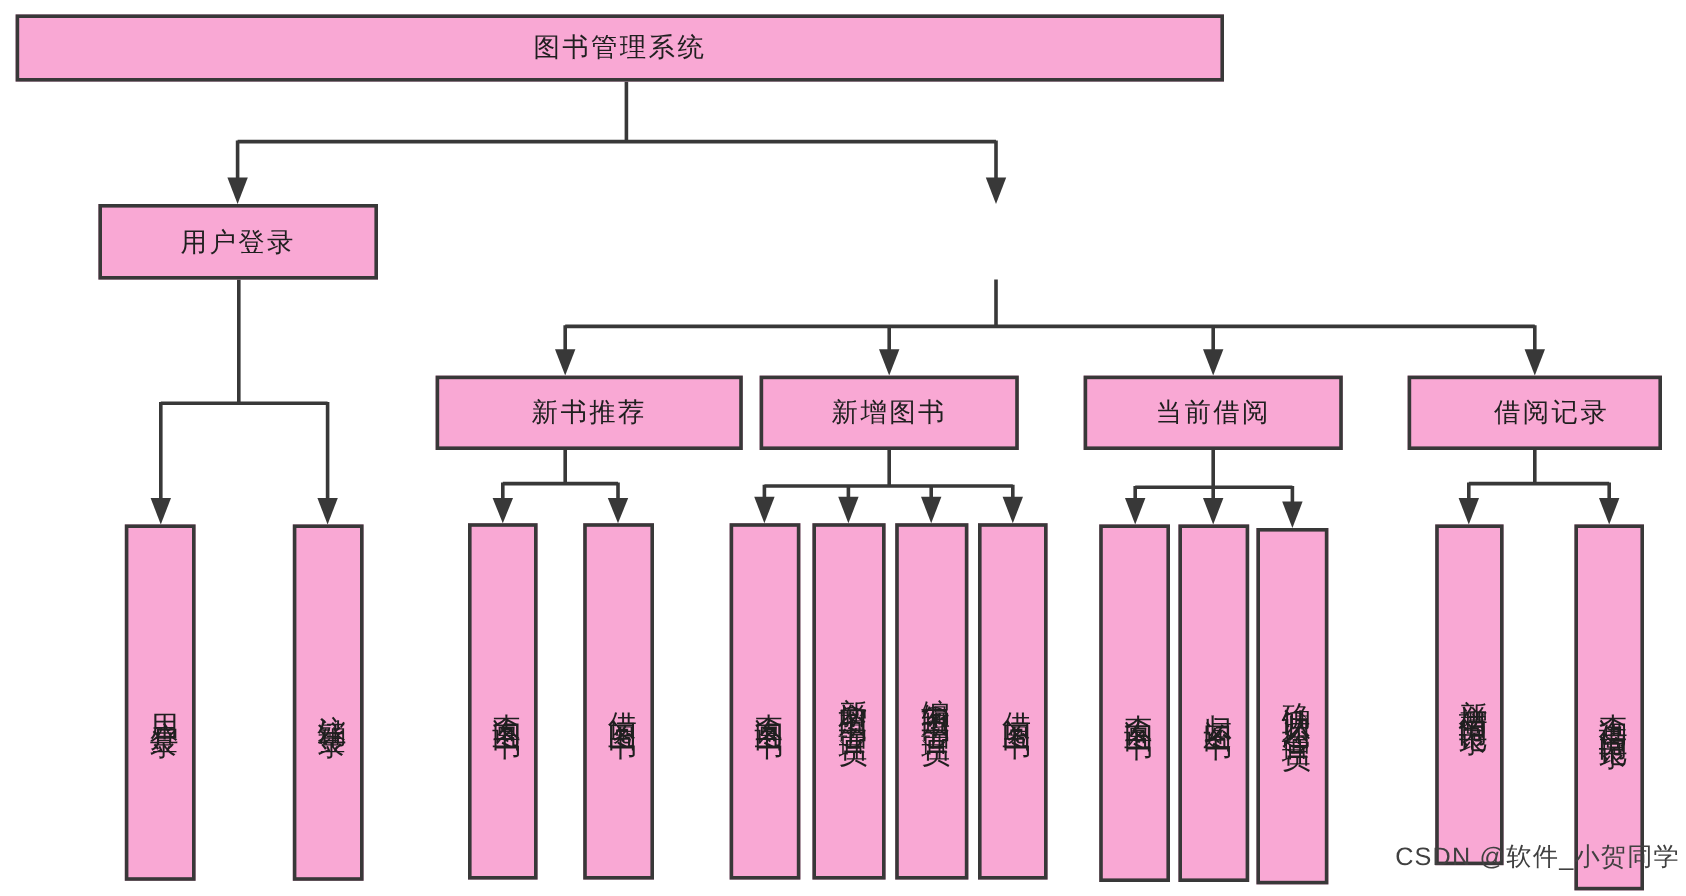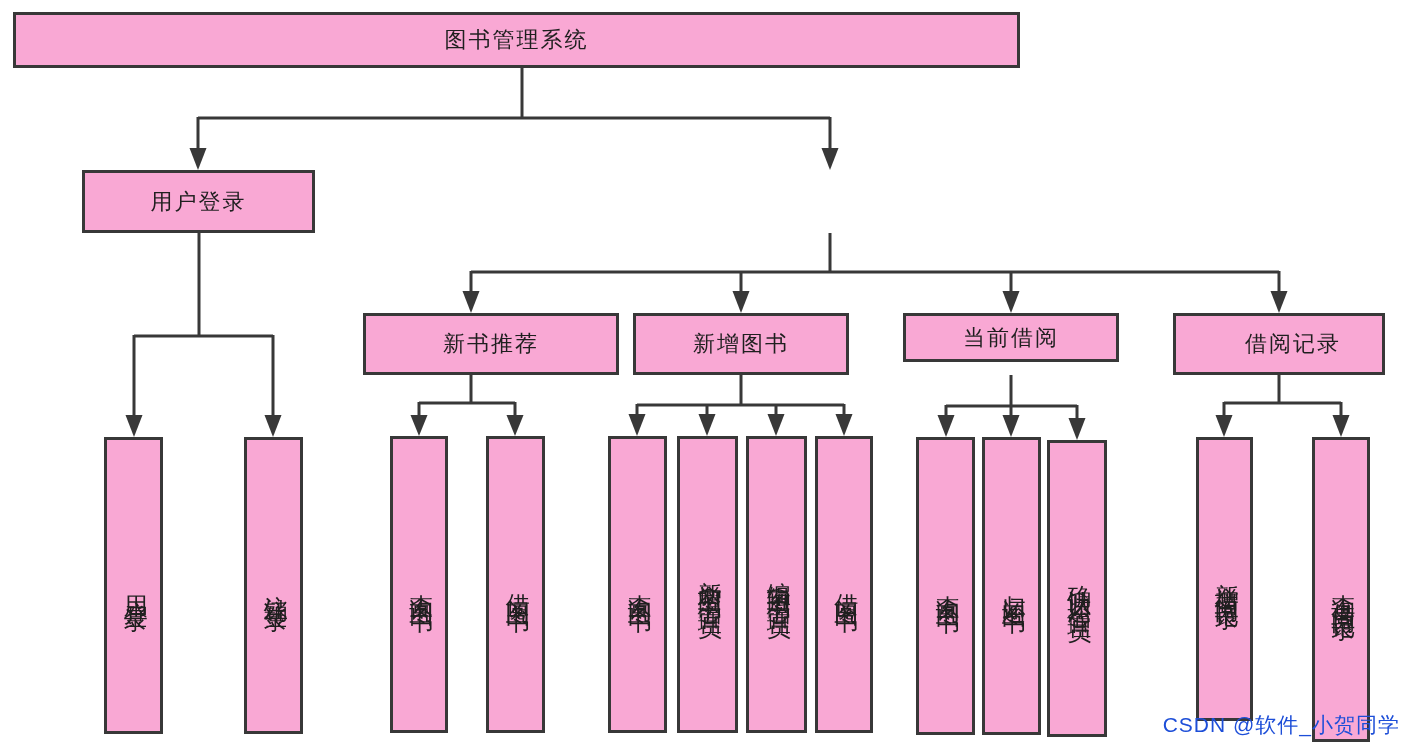--- a/index.html
+++ b/index.html
@@ -24,41 +24,41 @@
     font-size:24px; letter-spacing:5px; line-height:1.1;
     white-space:nowrap;
   }
 
   
   #n-root           { left:13px;   top:12px;  width:1007px; height:56px; }
   #n-user-login     { left:82px;   top:170px; width:233px;  height:63px; }
   #n-book-mgmt      { left:712px;  top:170px; width:235px;  height:63px; }
   #n-new-book-rec   { left:363px;  top:313px; width:256px;  height:62px; }
   #n-book-borrow    { left:633px;  top:313px; width:216px;  height:62px; }
-  #n-current-borrow { left:903px;  top:313px; width:216px;  height:49px; }
+  #n-current-borrow { left:903px;  top:313px; width:216px;  height:62px; }
   #n-borrow-records { left:1173px; top:313px; width:212px;  height:62px;padding-left:28px; }
 
   
   #n-leaf-user-login          { left:104px;  top:437px; width:59px; height:297px; }
   #n-leaf-logout              { left:244px;  top:437px; width:59px; height:297px; }
   #n-leaf-query-books-1       { left:390px;  top:436px; width:58px; height:297px; }
   #n-leaf-borrow-books-1      { left:486px;  top:436px; width:59px; height:297px; }
   #n-leaf-query-books-2       { left:608px;  top:436px; width:59px; height:297px; }
   #n-leaf-add-books           { left:677px;  top:436px; width:61px; height:297px; }
   #n-leaf-edit-books          { left:746px;  top:436px; width:61px; height:297px; }
   #n-leaf-borrow-books-2      { left:815px;  top:436px; width:58px; height:297px; }
   #n-leaf-query-books-3       { left:916px;  top:437px; width:59px; height:298px; }
   #n-leaf-return-books        { left:982px;  top:437px; width:59px; height:298px; }
   #n-leaf-confirm-return      { left:1047px; top:440px; width:60px; height:297px; }
   #n-leaf-add-borrow-record   { left:1196px; top:437px; width:57px; height:284px; }
   #n-leaf-query-borrow-record { left:1312px; top:437px; width:58px; height:305px; }
 
   #watermark {
-    position:absolute; right:5px; bottom:8px;
-    font-size:21px; color:#1d4ed8; letter-spacing:1px;
+    position:absolute; right:5px; bottom:19px;
+    font-size:21px; color:#404040; letter-spacing:1px;
   }
 </style>
 </head>
 <body>
 
 <div id="stage">
 
   <svg id="connectors" viewBox="0 0 1405 747" xmlns="http://www.w3.org/2000/svg">
     <g stroke="#383838" stroke-width="3" fill="none">
 

